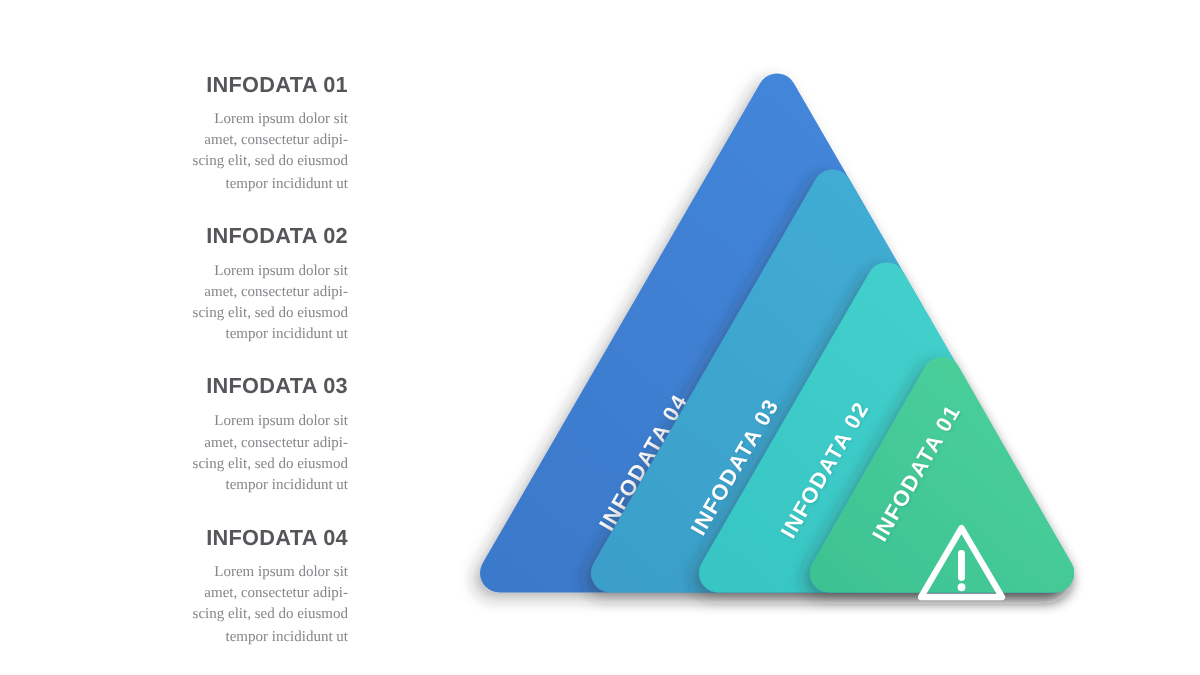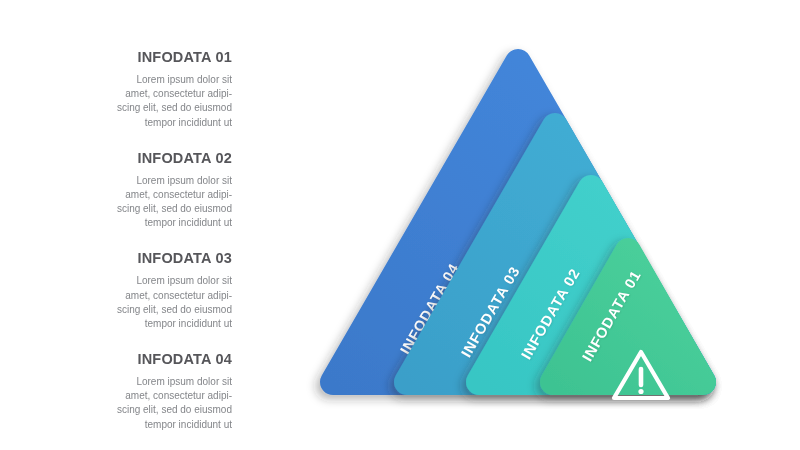--- a/index.html
+++ b/index.html
@@ -42,20 +42,21 @@
     letter-spacing: 0.2px;
     margin: 0 0 7px 0;
     line-height: 1.1;
   }
 
   .info-body {
     font-size: 10px;
     color: #84868a;
     line-height: 1.42;
     margin: 0;
+    font-family: Liberation Serif, serif;
   }
   .info-body span { display: block; }
 
   
   .triangle-stack {
     position: absolute;
     left: 312px;
     top: 45px;
     width: 410px;
     height: 365px;

